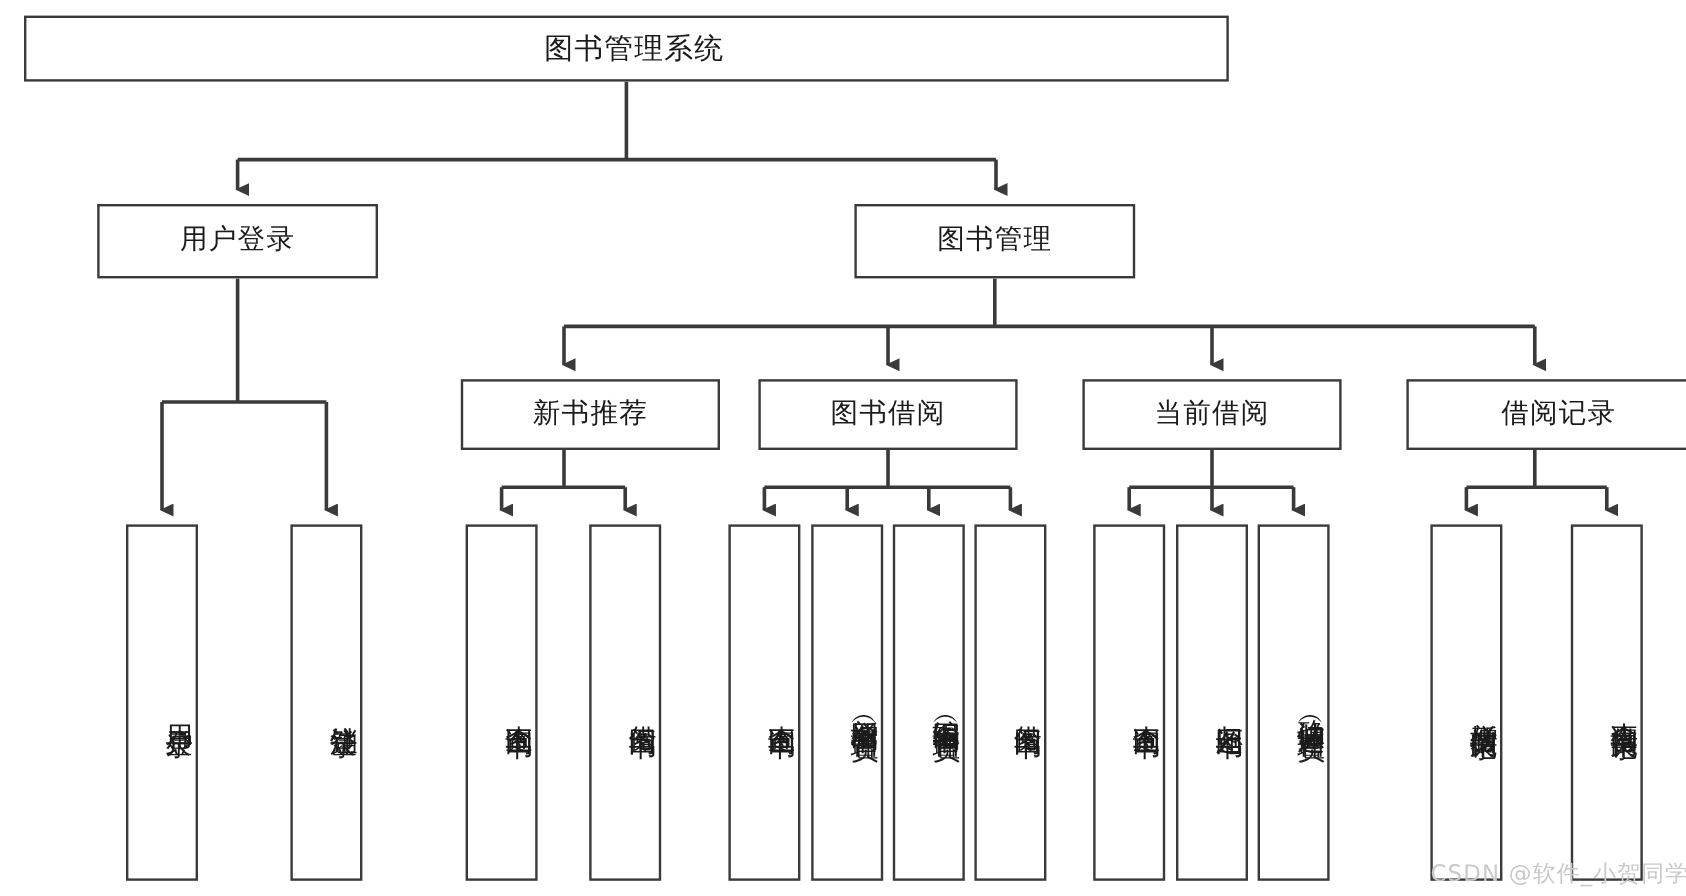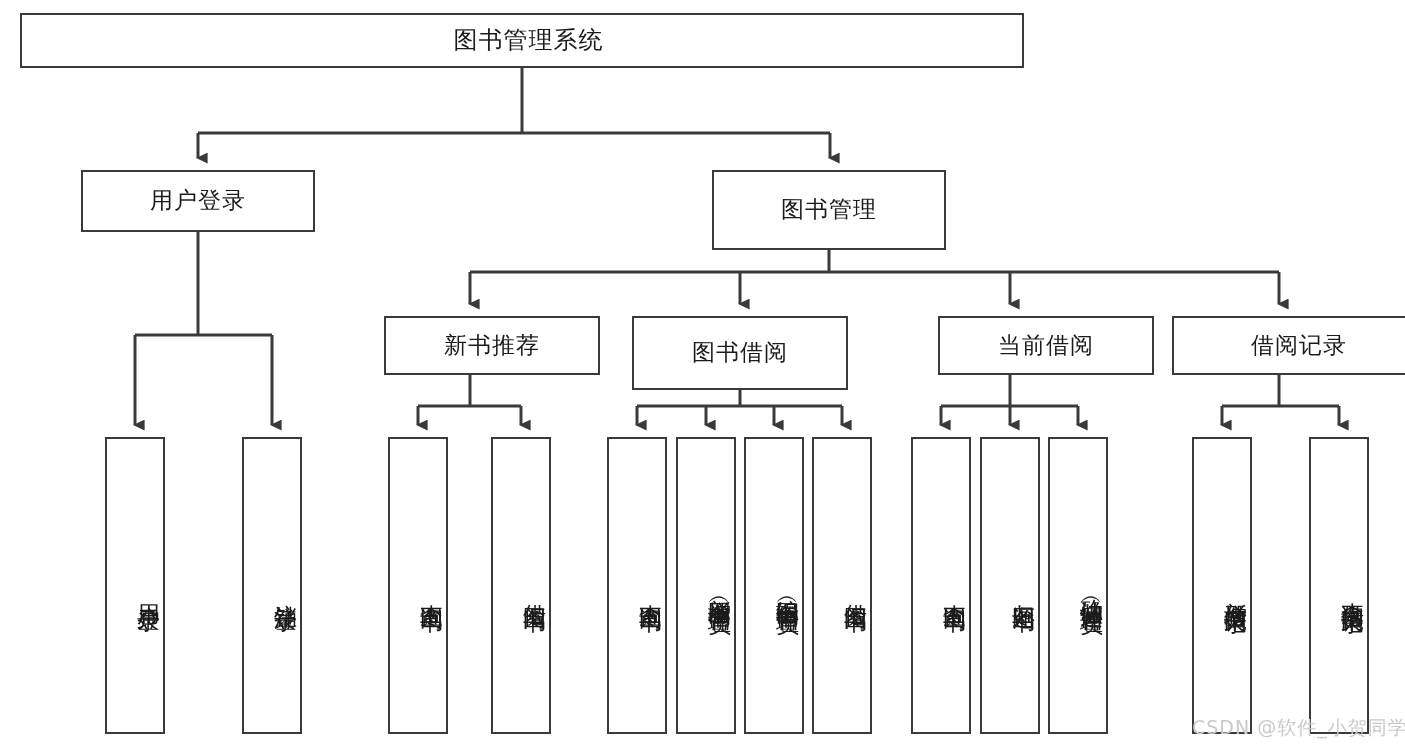--- a/index.html
+++ b/index.html
@@ -70,31 +70,31 @@
     </g>
   </svg>
 
   <div class="node h root" style="left:20px;top:13px;width:1004px;height:55px;">
     <span>图书管理系统</span>
   </div>
 
   <div class="node h" style="left:81px;top:170px;width:234px;height:62px;">
     <span>用户登录</span>
   </div>
-  <div class="node h" style="left:712px;top:170px;width:234px;height:80px;">
+  <div class="node h" style="left:712px;top:170px;width:234px;height:62px;">
     <span>图书管理</span>
   </div>
 
   <div class="node h" style="left:384px;top:316px;width:216px;height:59px;">
     <span>新书推荐</span>
   </div>
-  <div class="node h" style="left:632px;top:316px;width:216px;height:74px;">
+  <div class="node h" style="left:632px;top:316px;width:216px;height:59px;">
     <span>图书借阅</span>
   </div>
-  <div class="node h" style="left:902px;top:316px;width:216px;height:59px;margin-left:36px;">
+  <div class="node h" style="left:902px;top:316px;width:216px;height:59px;">
     <span>当前借阅</span>
   </div>
   <div class="node h" style="left:1172px;top:316px;width:254px;height:59px;">
     <span>借阅记录</span>
   </div>
 
   <div class="node v" style="left:105px;top:437px;width:60px;height:297px;">
     <span>用户登录</span>
   </div>
   <div class="node v" style="left:242px;top:437px;width:60px;height:297px;">

